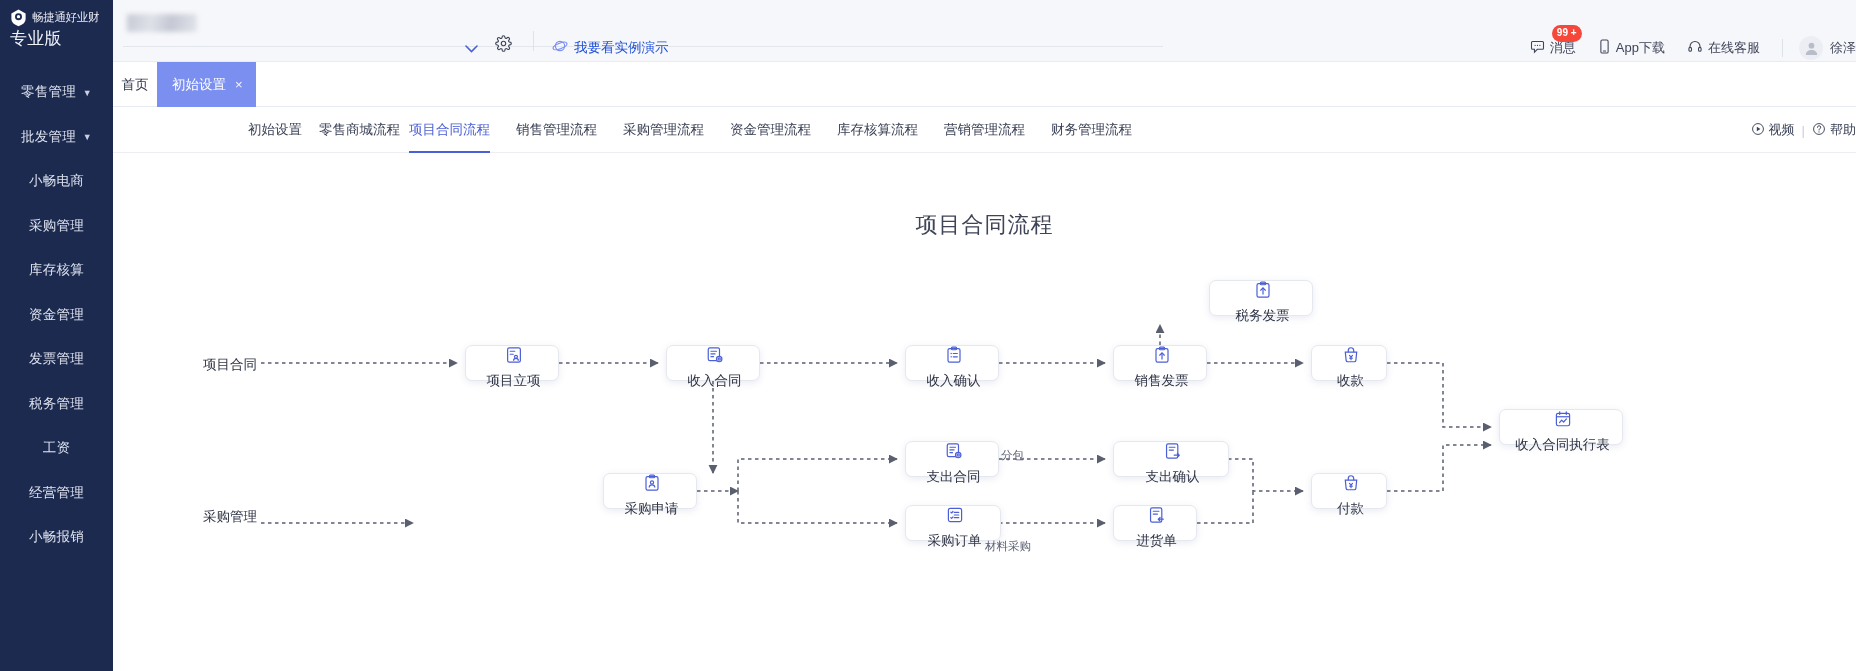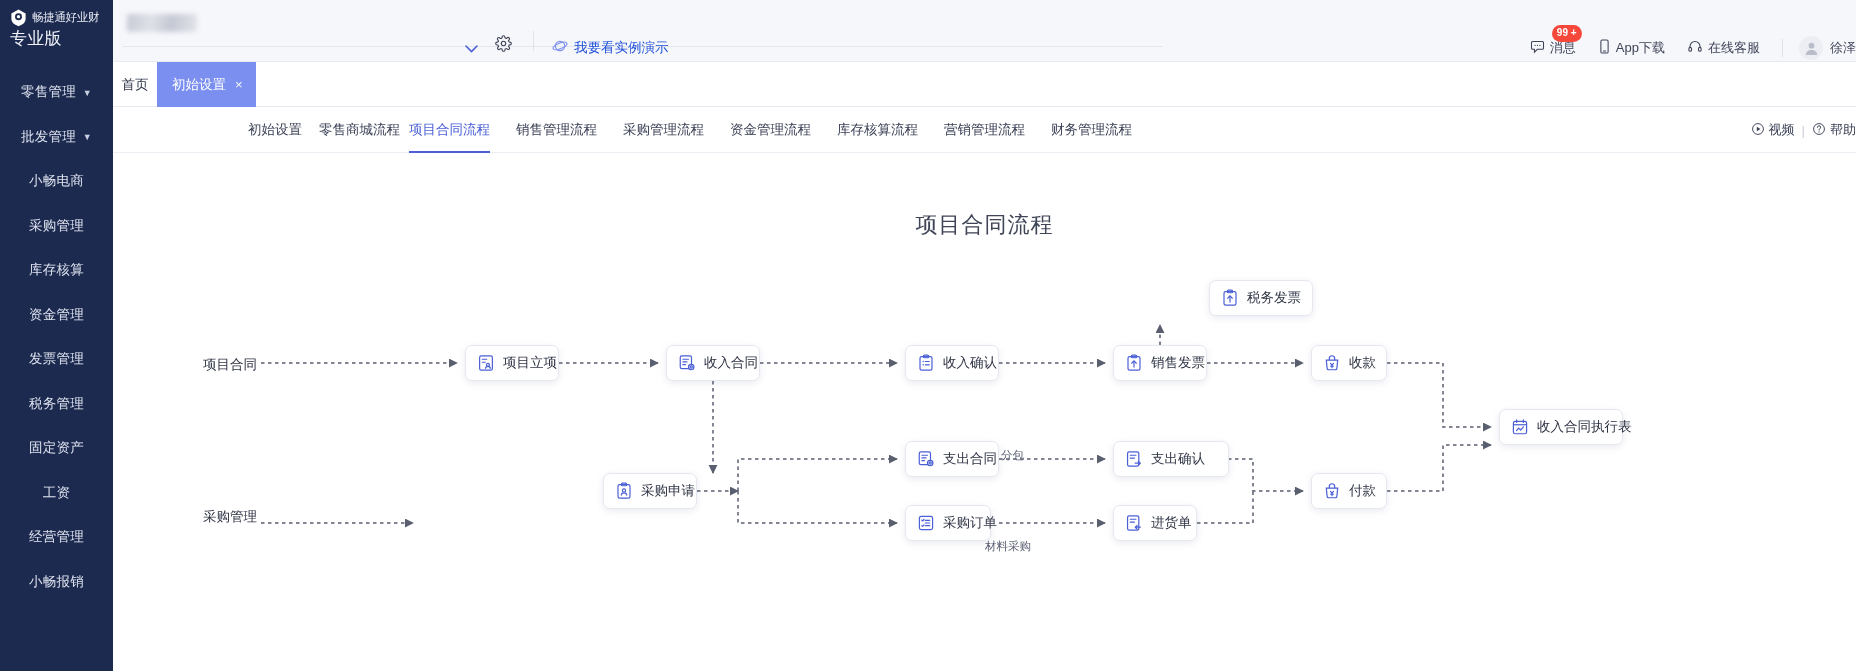--- a/index.html
+++ b/index.html
@@ -147,21 +147,21 @@
     position:absolute; left:0; right:0; top:57px;
     text-align:center; font-size:22px; color:#3f4456; letter-spacing:1px;
   }
   #svg-layer { position:absolute; left:0; top:0; width:1743px; height:518px; }
 
   .node {
     position:absolute; height:36px;
     background:#fff; border:1px solid #e6e8f0; border-radius:7px;
     box-shadow:0 2px 7px rgba(90,100,160,.13);
     display:flex; align-items:center; padding:0 8px 0 11px; gap:8px;
-    font-size:13.5px; color:#2f3445; white-space:nowrap; cursor:pointer;
+    font-size:13.5px; color:#2f3445; white-space:nowrap; cursor:pointer;flex-direction:column;
   }
   .node .nicon { width:18px; height:18px; flex:0 0 18px; display:block; }
   .rowlabel {
     position:absolute; font-size:13.5px; color:#2f3445; white-space:nowrap;
   }
   .edgelabel {
     position:absolute; font-size:11.5px; color:#5b6073; white-space:nowrap;
   }
 </style>
 </head>
@@ -202,23 +202,20 @@
           <span>库存核算</span>
         </div>
         <div class="nav-item">
           <span>资金管理</span>
         </div>
         <div class="nav-item">
           <span>发票管理</span>
         </div>
         <div class="nav-item">
           <span>税务管理</span>
-        </div>
-        <div class="nav-item">
-          <span>固定资产</span>
         </div>
         <div class="nav-item">
           <span>工资</span>
         </div>
         <div class="nav-item">
           <span>经营管理</span>
         </div>
         <div class="nav-item">
           <span>小畅报销</span>
         </div>
@@ -502,21 +499,21 @@
         <div class="node" style="left: 1198px; top: 320px; width: 76px;">
           <span style="width: 18px; height: 18px; flex: 0 0 18px; display: block;">
             <svg class="nicon" viewBox="0 0 24 24" fill="none" stroke="#4b5fd6" stroke-width="1.6">
               <path d="M4.4 8.2h15.2l-1.1 11a2 2 0 0 1-2 1.8H7.5a2 2 0 0 1-2-1.8z"></path>
               <path d="M8.4 8.2V5.9a3.6 3.6 0 0 1 7.2 0v2.3"></path>
               <path d="M10 12.6l2 2.2 2-2.2M12 14.8v3.4M10.3 16.2h3.4" stroke-linecap="round"></path>
             </svg>
           </span>
           <span>付款</span>
         </div>
-        <div class="node" style="left: 792px; top: 352px; width: 86px;">
+        <div class="node" style="left: 792px; top: 352px; width: 96px;">
           <span style="width: 18px; height: 18px; flex: 0 0 18px; display: block;">
             <svg class="nicon" viewBox="0 0 24 24" fill="none" stroke="#4b5fd6" stroke-width="1.6">
               <rect x="3.2" y="3.2" width="17.6" height="17.6" rx="2.4"></rect>
               <line x1="11" y1="8.4" x2="17" y2="8.4" stroke-linecap="round"></line>
               <line x1="11" y1="12" x2="17" y2="12" stroke-linecap="round"></line>
               <line x1="11" y1="15.6" x2="17" y2="15.6" stroke-linecap="round"></line>
               <path d="M6.4 8.2 L7.5 9.3 L9.3 7.3" stroke-linecap="round" stroke-linejoin="round"></path>
               <path d="M6.4 15.4 L7.5 16.5 L9.3 14.5" stroke-linecap="round" stroke-linejoin="round"></path>
             </svg>
           </span>

